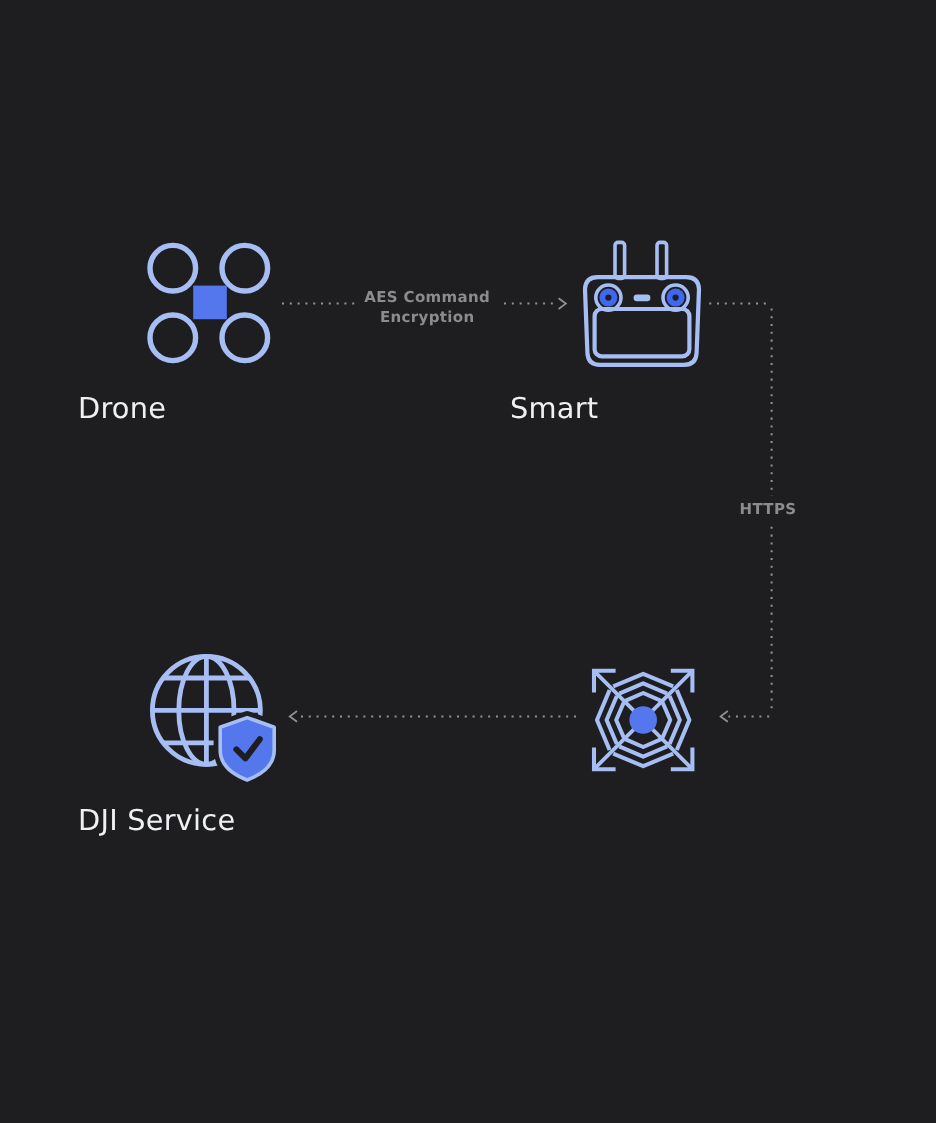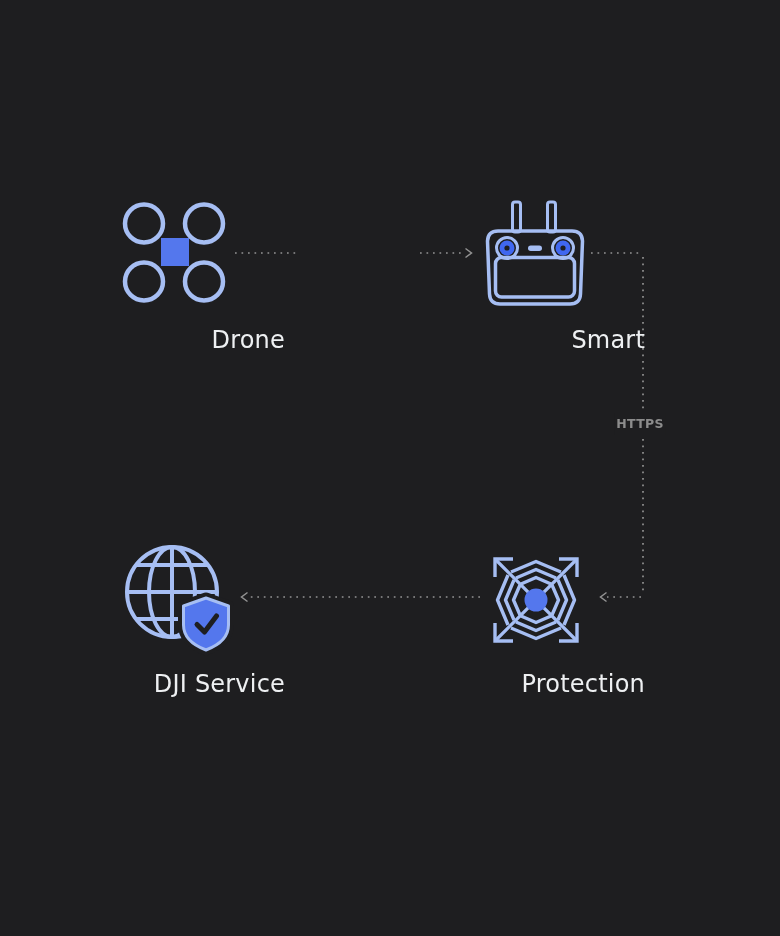--- a/index.html
+++ b/index.html
@@ -21,21 +21,21 @@
   .icon{overflow:visible;}
   .s{fill:none;stroke:var(--icon-stroke);}
   .fill-accent{fill:var(--accent-fill);}
   .fill-joy{fill:var(--joystick-fill);}
   .fill-stroke-col{fill:var(--icon-stroke);}
   .fill-bg{fill:var(--background);}
   .halo{fill:var(--background);stroke:var(--background);}
   .dots{fill:none;stroke:var(--connector);stroke-width:1.7;stroke-dasharray:1.7 4.8;}
   .arrow{fill:none;stroke:var(--connector);stroke-width:1.5;stroke-linecap:butt;stroke-linejoin:miter;}
   .node-label{
-    position:absolute;width:220px;text-align:right;
+    position:absolute;width:220px;text-align:left;
     color:var(--label-text);font-size:24px;line-height:28px;letter-spacing:0.2px;
   }
   .node-label span{display:block;}
   .conn-label{
     position:absolute;text-align:center;
     color:var(--connector-label-text);font-size:12.5px;line-height:16px;
     font-weight:bold;letter-spacing:0.3px;
   }
   .conn-label span{display:block;}
   .conn-label.https{
@@ -101,21 +101,20 @@
       <path d="M27 24 L52 13.5 L77 24"></path>
       <path d="M32 30 L52 21.5 L72 30"></path>
       <path d="M37 36 L52 29.5 L67 36"></path>
     </g>
     <use href="#chev" transform="rotate(90 52 52)"></use>
     <use href="#chev" transform="rotate(180 52 52)"></use>
     <use href="#chev" transform="rotate(270 52 52)"></use>
     <circle class="fill-accent" cx="52" cy="52" r="11.5"></circle>
   </svg>
   <div class="node-label" style="left:425px;top:670px">
-    <span>Protection</span>
   </div>
 
   <svg class="icon" style="left:116px;top:536px" width="120" height="120" viewBox="0 0 120 120">
     <g>
       <circle class="s" stroke-width="4" cx="56" cy="56" r="45"></circle>
       <ellipse class="s" stroke-width="4" cx="56" cy="56" rx="23" ry="45"></ellipse>
       <path class="s" stroke-width="4" d="M56 11 V101"></path>
       <path class="s" stroke-width="4" d="M11 56 H101"></path>
       <path class="s" stroke-width="4" d="M20 29 H92"></path>
       <path class="s" stroke-width="4" d="M20 83 H92"></path>
@@ -123,17 +122,21 @@
     <g>
       <path class="halo" stroke-width="11" stroke-linejoin="round" d="M90 62 L112.5 70 L112.5 89 Q112.5 105.5 90 114 Q67.5 105.5 67.5 89 L67.5 70 Z"></path>
       <path class="fill-accent" stroke="var(--icon-stroke)" stroke-width="3" stroke-linejoin="round" d="M90 62 L112.5 70 L112.5 89 Q112.5 105.5 90 114 Q67.5 105.5 67.5 89 L67.5 70 Z"></path>
       <path fill="none" stroke="var(--background)" stroke-width="5" stroke-linecap="round" stroke-linejoin="round" d="M81 88.5 L88.5 96 L100.5 80"></path>
     </g>
   </svg>
   <div class="node-label" style="left:65px;top:670px">
     <span>DJI Service</span>
   </div>
 
+  <div class="conn-label" style="left:274px;top:240px;width:164px">
+    <span>AES Command</span>
+    <span>Encryption</span>
+  </div>
   <div class="conn-label https" style="left:640px;top:424px">
     <span>HTTPS</span>
   </div>
 
 </div>
 
 </body></html>

